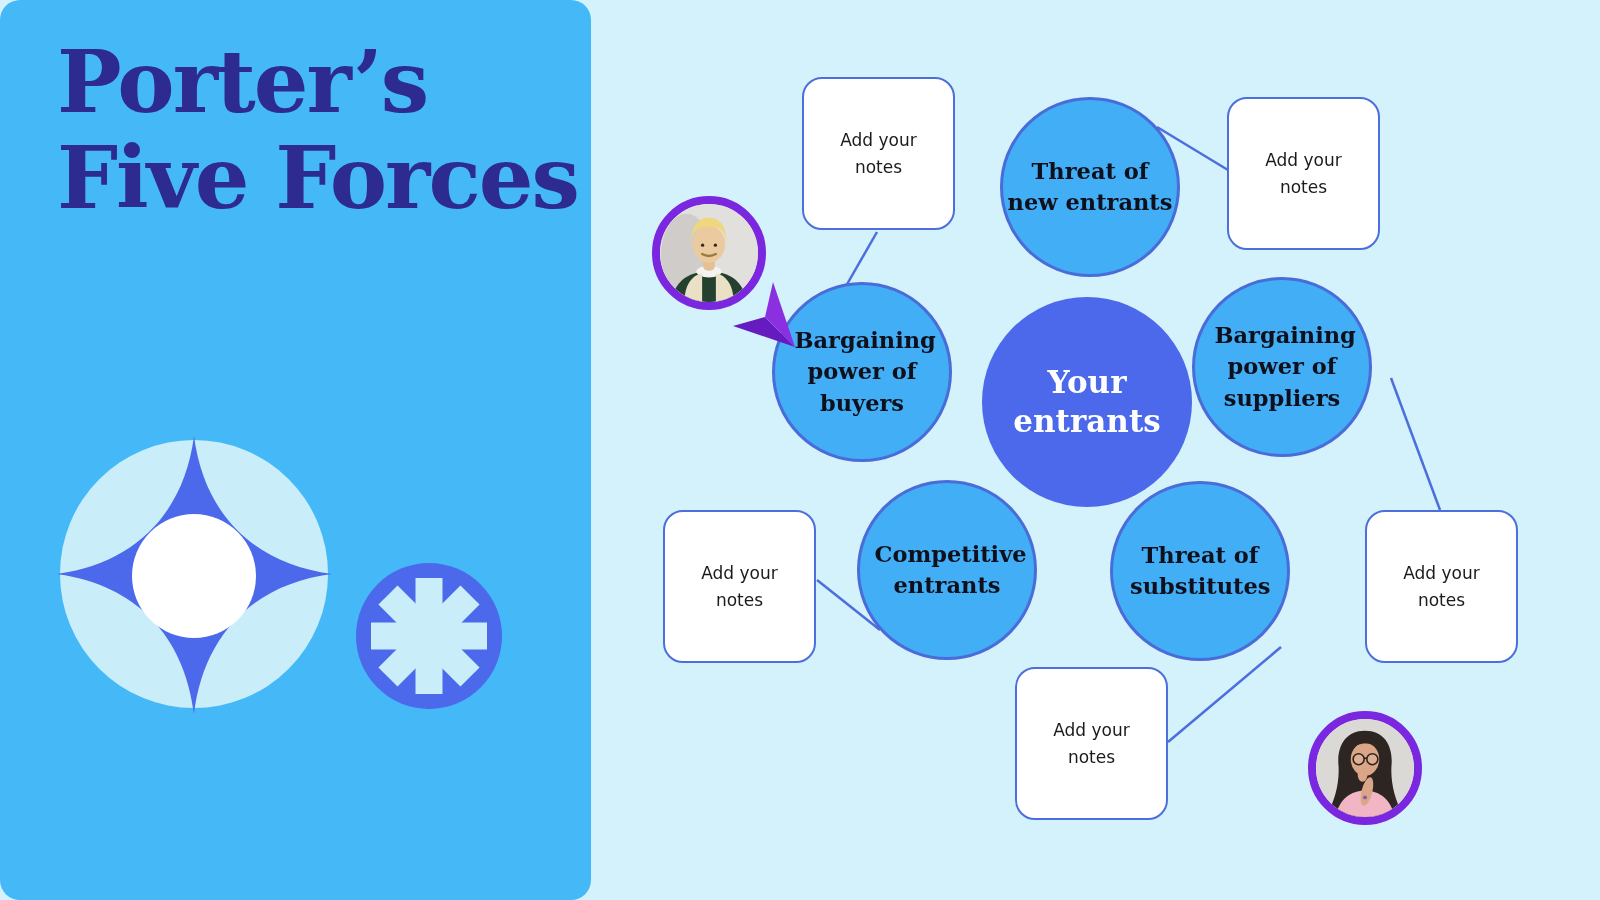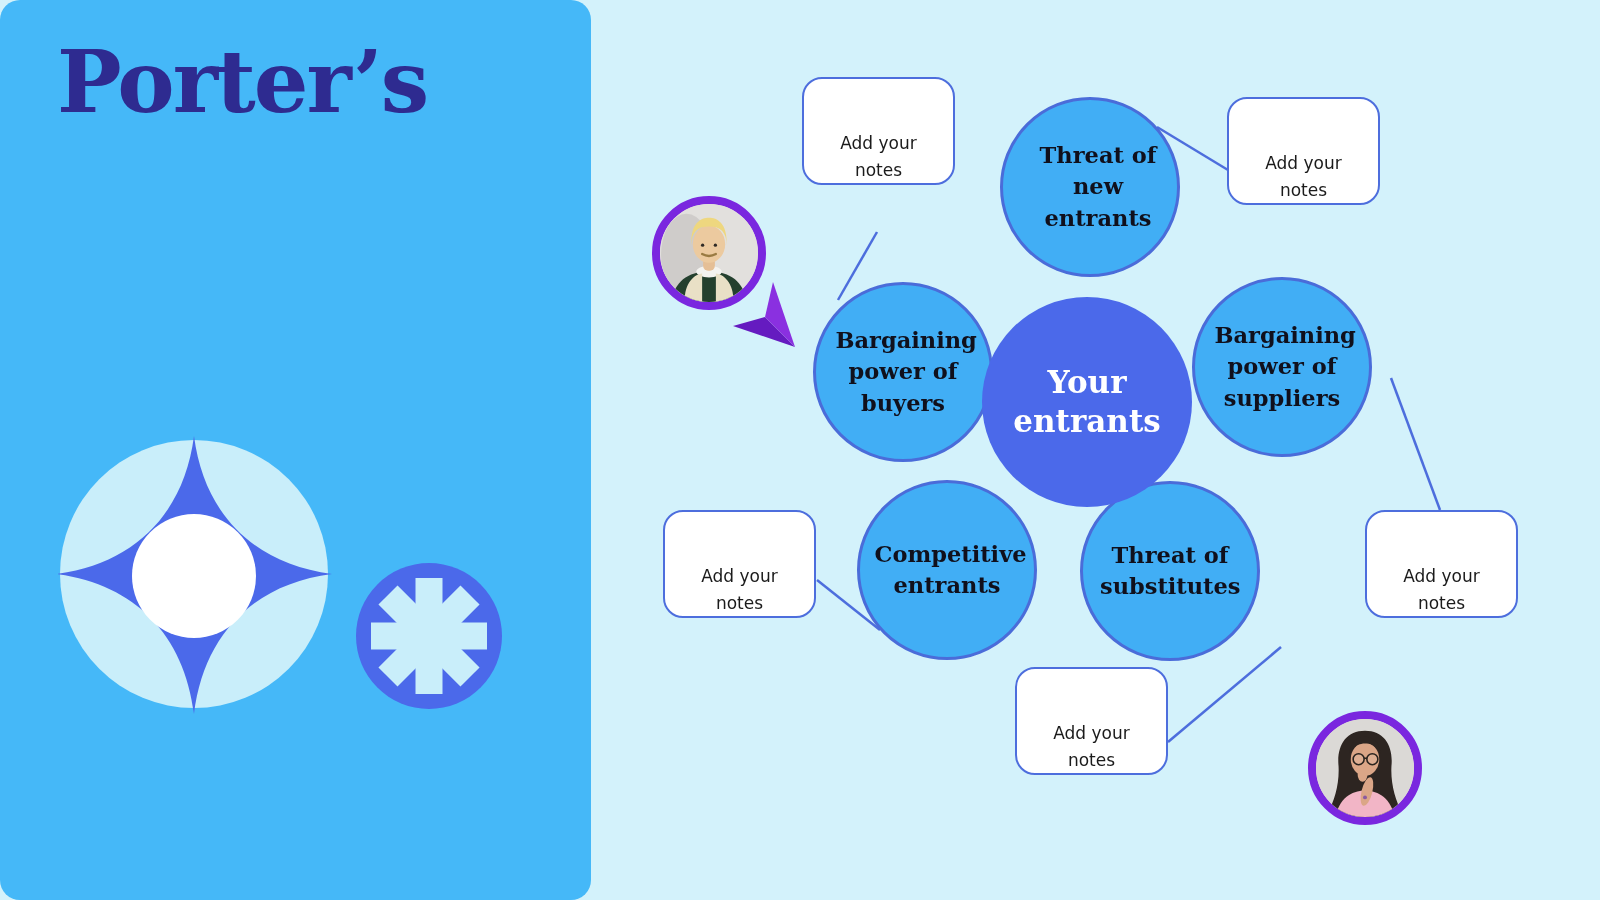--- a/index.html
+++ b/index.html
@@ -33,35 +33,35 @@
     position:absolute;width:180px;height:180px;border-radius:50%;
     background:#41aef5;border:3px solid #4a6cd9;box-sizing:border-box;
     display:flex;align-items:center;justify-content:center;text-align:center;
     z-index:2;cursor:pointer;
   }
   .force-circle .label{
     font-family:"DejaVu Serif","Liberation Serif",serif;
     font-weight:600;font-size:22.5px;line-height:1.38;color:#10101c;
   }
   .circle-entrants{left:1000px;top:97px;}
-  .circle-buyers{left:813px;top:282px;}
+  .circle-buyers{left:772px;top:282px;}
   .circle-suppliers{left:1192px;top:277px;}
   .circle-rivalry{left:857px;top:480px;}
-  .circle-substitutes{left:1080px;top:481px;}
+  .circle-substitutes{left:1110px;top:481px;}
   .circle-center{
     left:982px;top:297px;width:210px;height:210px;
     background:#4b69ea;border:none;z-index:2;
   }
   .circle-center .label{font-size:31px;line-height:1.26;color:#ffffff;}
   .w135{max-width:135px;} .w140{max-width:140px;} .w145{max-width:145px;}
-  .w150{max-width:150px;} .w165{max-width:165px;margin-left:16px;}
+  .w150{max-width:150px;} .w165{max-width:165px;}
   .note-card{
-    position:absolute;width:153px;height:108px;box-sizing:border-box;
+    position:absolute;width:153px;height:153px;box-sizing:border-box;
     background:#ffffff;border:2px solid #4d6edd;border-radius:20px;
-    display:flex;align-items:flex-end;justify-content:center;text-align:center;
+    display:flex;align-items:center;justify-content:center;text-align:center;
     z-index:3;cursor:pointer;
   }
   .note-card .note-text{
     font-size:17px;line-height:1.55;color:#1b1b1b;max-width:110px;
   }
   .card-top-left{left:802px;top:77px;}
   .card-top-right{left:1227px;top:97px;}
   .card-mid-left{left:663px;top:510px;}
   .card-mid-right{left:1365px;top:510px;}
   .card-bottom{left:1015px;top:667px;}
@@ -76,20 +76,21 @@
   .cursor{position:absolute;left:730px;top:281px;z-index:5;}
 </style>
 </head>
 <body>
 
 <div class="canvas">
 
   <aside class="left-panel">
     <h1 class="title">
       <span>Porter’s</span>
+      <span>Five Forces</span>
     </h1>
 
     <svg class="logo-star" width="276" height="280" viewBox="0 0 276 280">
       <circle cx="136" cy="138" r="134" fill="#c9eefa"></circle>
       <path fill="#4b69ea" d="M136 0
         C 146 78, 196 128, 274 138
         C 196 148, 146 198, 136 278
         C 126 198, 76 148, -2 138
         C 76 128, 126 78, 136 0 Z"></path>
       <circle cx="136" cy="140" r="62" fill="#ffffff"></circle>

